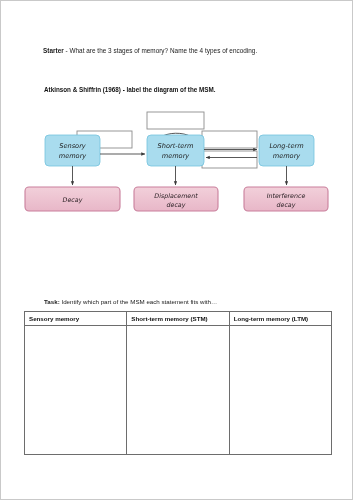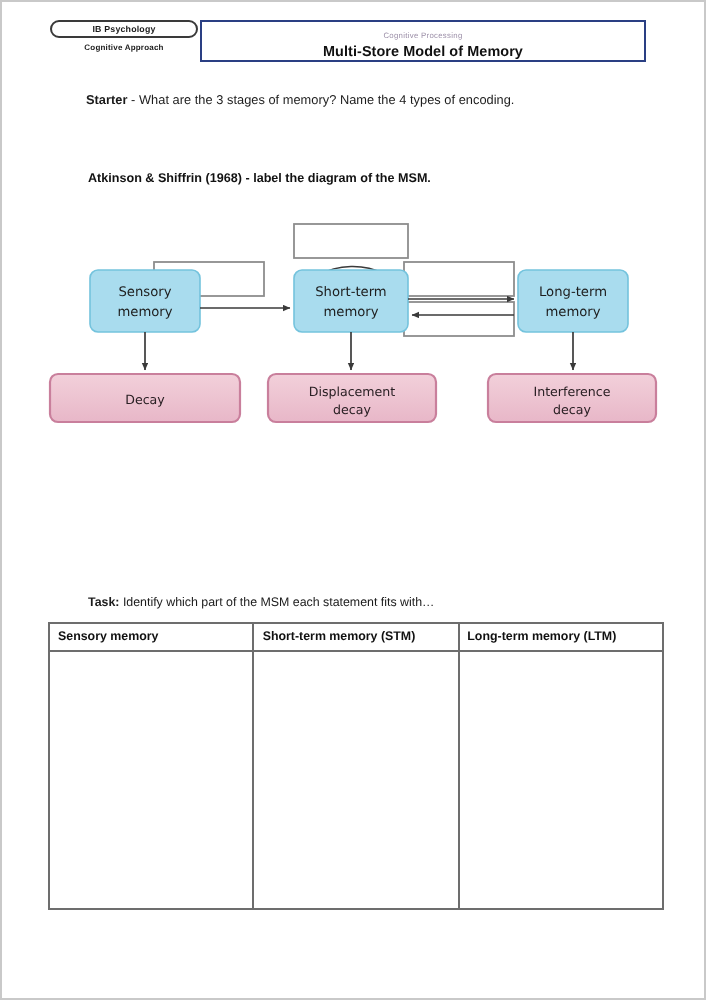--- a/index.html
+++ b/index.html
@@ -98,20 +98,21 @@
     color: #1b1b1b;
   }
   .task-line b { font-weight: bold; }
 
   
   .diagram {
     position: absolute;
     left: 0; top: 105px;
     width: 353px;
     height: 115px;
+    font-style: italic;
   }
   .diagram svg { display: block; }
 
   .node-label {
     font-family: "DejaVu Sans", sans-serif;
     font-size: 6.6px;
     fill: #1d1d1d;
   }
   .node-label-pink {
     font-family: "DejaVu Sans", sans-serif;
@@ -148,33 +149,20 @@
     padding: 3px;
     font-size: 6px;
     color: #222;
   }
 </style>
 </head>
 <body>
 
 <div class="page">
 
-  <div class="header">
-
-    <div class="brand-block">
-      <div class="brand-pill">IB Psychology</div>
-      <div class="brand-sub">Cognitive Approach</div>
-    </div>
-
-    <div class="title-box">
-      <div class="title-kicker">Cognitive Processing</div>
-      <div class="title-main">Multi-Store Model of Memory</div>
-    </div>
-
-  </div>
 
   <div class="starter-line">
     <b>Starter</b><span> - What are the 3 stages of memory? Name the 4 types of encoding.</span>
   </div>
 
   <div class="subhead">Atkinson &amp; Shiffrin (1968) - label the diagram of the MSM.</div>
 
   <div class="diagram">
     <svg width="353" height="115" viewBox="0 0 353 115" xmlns="http://www.w3.org/2000/svg">
       <defs>

